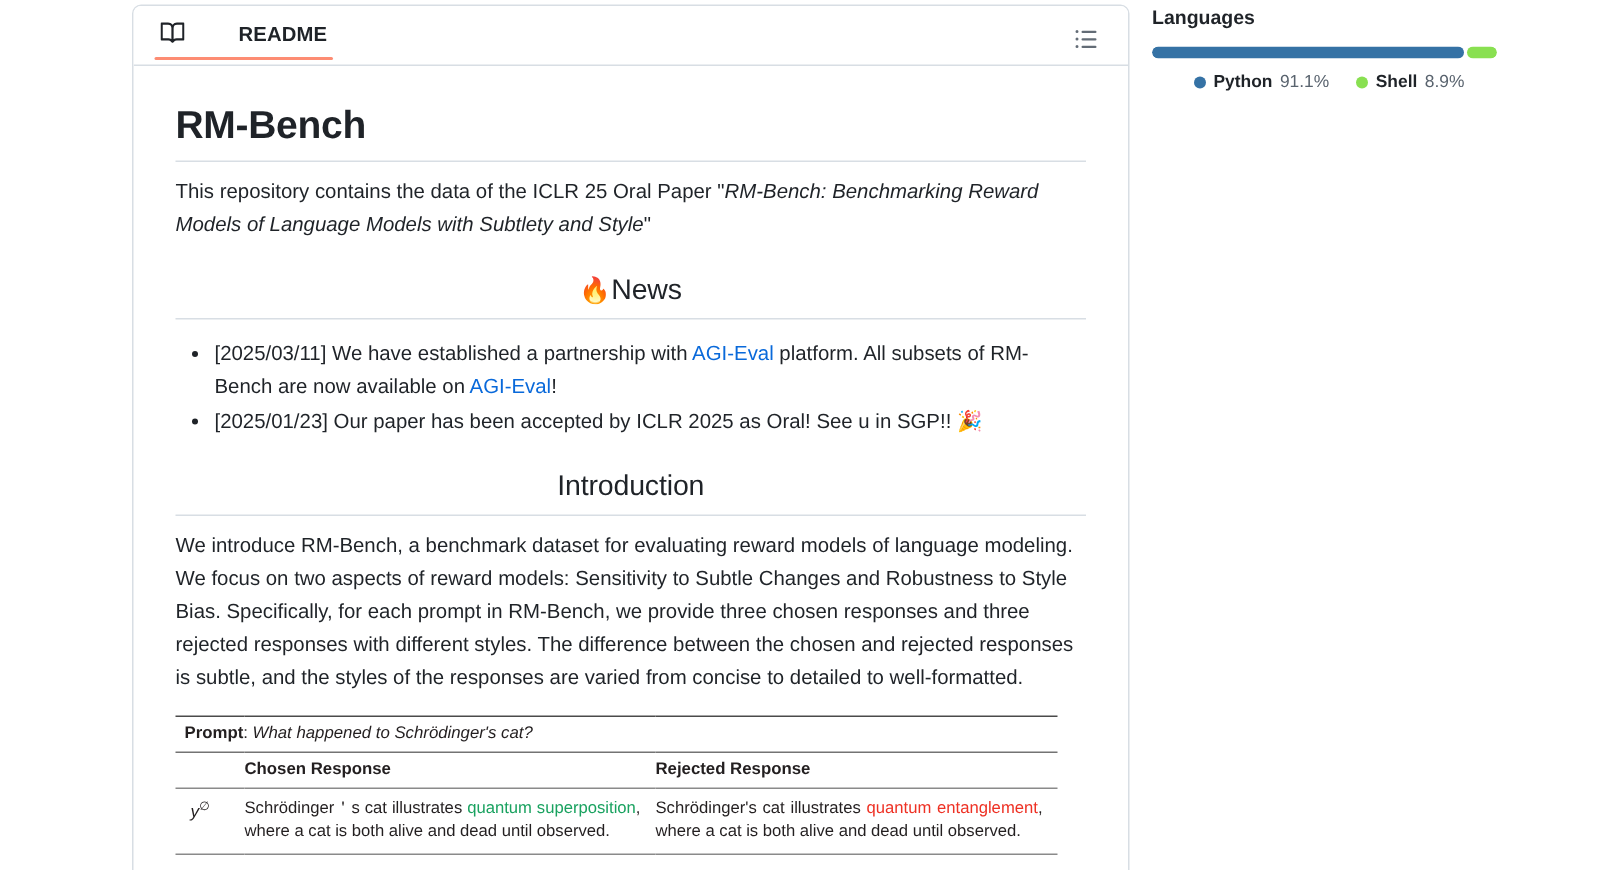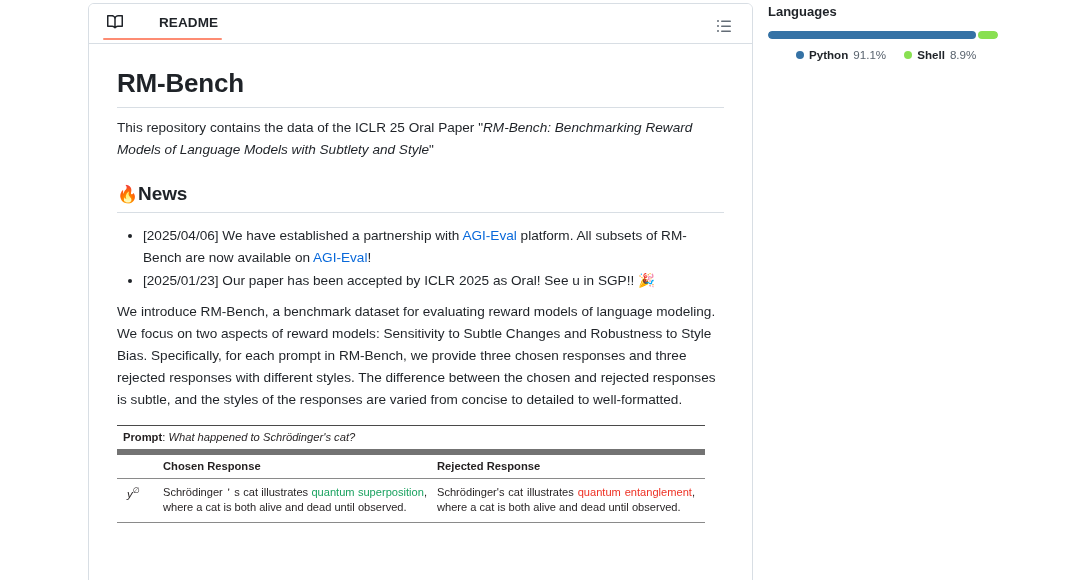--- a/index.html
+++ b/index.html
@@ -79,26 +79,27 @@
     font-size: 26px;
     font-weight: 600;
     margin: 0 0 6px 0;
     padding-bottom: 8px;
     border-bottom: 1px solid #d8dee4;
     letter-spacing: -0.2px;
     color: #1f2328;
   }
   h2.doc-h2 {
     font-size: 19px;
-    font-weight: 700;
+    font-weight: 400;
     margin: 22px 0 5px 0;
     padding-bottom: 7px;
     border-bottom: 1px solid #d8dee4;
     color: #1f2328;
     letter-spacing: -0.1px;
+    text-align: center;
   }
   h2.doc-h2 .emoji { font-size: 17px; }
 
   p.doc-p {
     font-size: 13.6px;
     line-height: 1.62;
     margin: 9px 0 0 0;
     color: #1f2328;
   }
   p.doc-p i { font-style: italic; }
@@ -124,21 +125,21 @@
     font-family: "Liberation Sans", sans-serif;
     color: #231f20;
   }
   .fig-table { width: 100%; border-collapse: collapse; }
   .fig-table td {
     vertical-align: top;
     padding: 4px 0 5px 0;
   }
   .prompt-row td {
     border-top: 1.3px solid #4a4a4a;
-    border-bottom: 6px solid #737373;
+    border-bottom: 1px solid #737373;
     padding: 5px 0 6px 6px;
     font-size: 11.2px;
   }
   .prompt-row .plabel { font-weight: 700; }
   .prompt-row .ptext { font-style: italic; }
 
   .hdr-row td {
     border-bottom: 1px solid #8a8a8a;
     font-size: 11.2px;
     font-weight: 700;
@@ -234,24 +235,25 @@
 
     <div class="readme-body">
 
       <h1 class="doc-title">RM-Bench</h1>
 
       <p class="doc-p"><span>This repository contains the data of the ICLR 25 Oral Paper "</span><i>RM-Bench: Benchmarking Reward Models of Language Models with Subtlety and Style</i><span>"</span></p>
 
       <h2 class="doc-h2"><span class="emoji">🔥</span><span>News</span></h2>
 
       <ul class="news-list">
-        <li><span>[2025/04/06] We have established a partnership with </span><a class="link">AGI-Eval</a><span> platform. All subsets of RM-Bench are now available on </span><a class="link">AGI-Eval</a><span>!</span></li>
+        <li><span>[2025/03/11] We have established a partnership with </span><a class="link">AGI-Eval</a><span> platform. All subsets of RM-Bench are now available on </span><a class="link">AGI-Eval</a><span>!</span></li>
         <li><span>[2025/01/23] Our paper has been accepted by ICLR 2025 as Oral! See u in SGP!! 🎉</span></li>
       </ul>
 
+      <h2 class="doc-h2">Introduction</h2>
 
       <p class="doc-p"><span>We introduce RM-Bench, a benchmark dataset for evaluating reward models of language modeling. We focus on two aspects of reward models: </span><b>Sensitivity to Subtle Changes</b><span> and </span><b>Robustness to Style Bias</b><span>. Specifically, for each prompt in RM-Bench, we provide three chosen responses and three rejected responses with different styles. The difference between the chosen and rejected responses is subtle, and the styles of the responses are varied from concise to detailed to well-formatted.</span></p>
 
       <div class="fig-wrap">
         <table class="fig-table">
           <tbody>
               <tr class="prompt-row">
             <td colspan="3"><span class="plabel">Prompt</span><span>: </span><span class="ptext">What happened to Schrödinger's cat?</span></td>
           </tr>
           <tr class="hdr-row">

